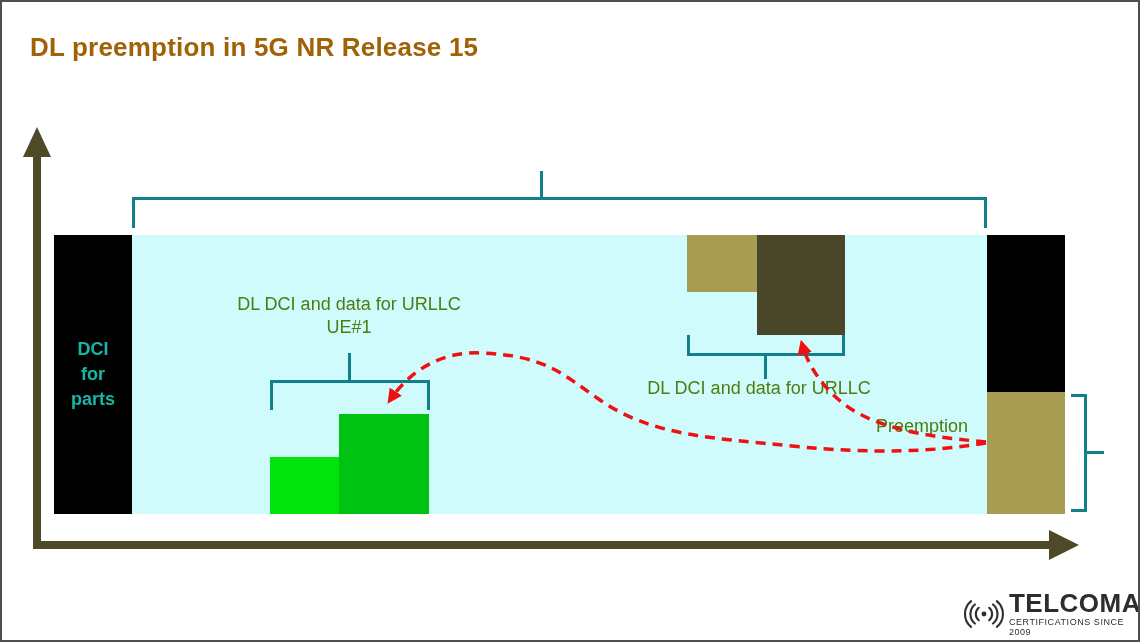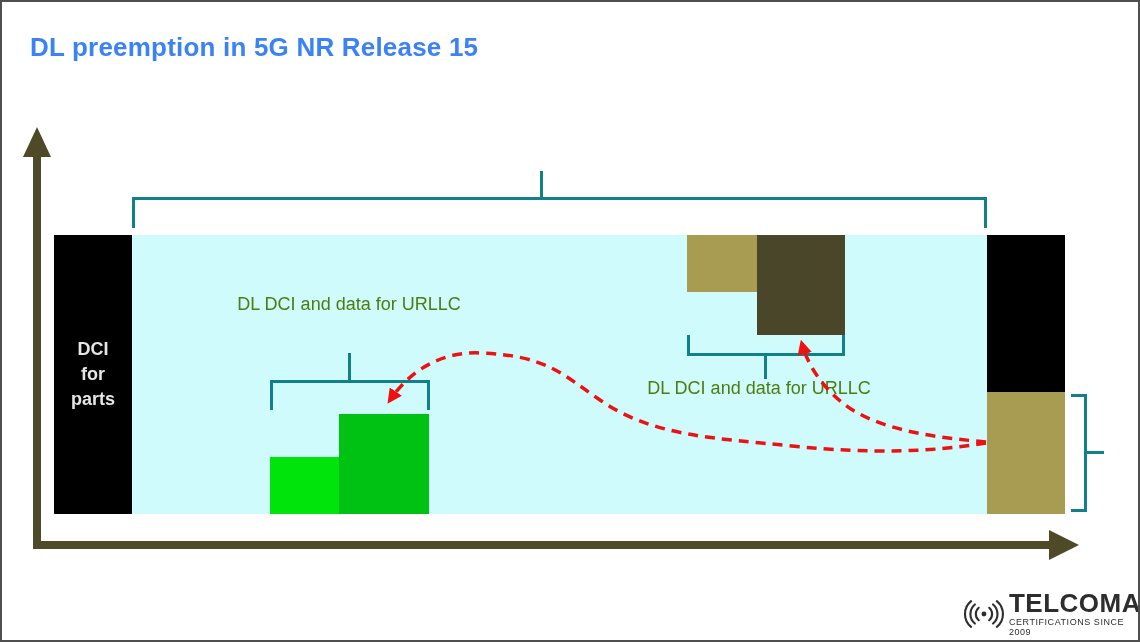--- a/index.html
+++ b/index.html
@@ -9,21 +9,21 @@
     position: relative;
     width: 1140px; height: 642px;
     background: #ffffff;
     border: 2px solid #4f4f4f;
     overflow: hidden;
   }
   .abs { position: absolute; }
 
   .title {
     left: 28px; top: 30px;
-    font-size: 26px; font-weight: 600; color: #3b82f6;
+    font-size: 26px; font-weight: 600; color: #a16207;
     letter-spacing: 0.2px;
   }
   .caption {
     left: 238px; top: 112px; width: 600px;
     text-align: center;
     font-size: 18px; line-height: 22px; font-weight: 500; color: #141414;
   }
 
   
   .axis { background: #4e4a28; }
@@ -38,21 +38,21 @@
     left: 1047px; top: 528px; width: 0; height: 0;
     border-top: 15px solid transparent; border-bottom: 15px solid transparent;
     border-left: 30px solid #4e4a28;
   }
 
   
   .embb-bg { left: 130px; top: 233px; width: 855px; height: 279px; background: #cffbfc; }
   .dci-black {
     left: 52px; top: 233px; width: 78px; height: 279px; background: #000;
     display: flex; flex-direction: column; align-items: center; justify-content: center;
-    color: #e5e5e5; font-size: 18px; line-height: 25px; font-weight: 600; text-align: center;
+    color: #14b8a6; font-size: 18px; line-height: 25px; font-weight: 600; text-align: center;
   }
   .right-black { left: 985px; top: 233px; width: 78px; height: 157px; background: #000; }
   .pi-khaki { left: 985px; top: 390px; width: 78px; height: 122px; background: #a89b52; }
   .ue2-khaki { left: 685px; top: 233px; width: 70px; height: 57px; background: #a89b52; }
   .ue2-olive { left: 755px; top: 233px; width: 88px; height: 100px; background: #4a4629; }
   .ue1-light { left: 268px; top: 455px; width: 69px; height: 57px; background: #00e40c; }
   .ue1-green { left: 337px; top: 412px; width: 90px; height: 100px; background: #00c213; }
   .bracket-top {
     left: 130px; top: 195px; width: 855px; height: 31px;
     border-top: 3px solid #11808a; border-left: 3px solid #11808a; border-right: 3px solid #11808a;
@@ -132,26 +132,28 @@
   <div class="abs tick-ue1"></div>
 
   <div class="abs bracket-ue2"></div>
   <div class="abs tick-ue2"></div>
 
   <div class="abs bracket-pi"></div>
   <div class="abs tick-pi"></div>
 
   <div class="abs lbl lbl-ue1">
     <div>DL DCI and data for URLLC</div>
+    <div>UE#1</div>
   </div>
 
   <div class="abs lbl lbl-ue2">
     <div>DL DCI and data for URLLC</div>
   </div>
 
+  <div class="abs lbl lbl-pre1">Preemption</div>
 
   <svg class="abs arrows-svg" viewBox="0 0 1140 642" xmlns="http://www.w3.org/2000/svg">
     <defs>
       <marker id="redArrow" viewBox="0 0 10 10" refX="7" refY="5" markerWidth="4.2" markerHeight="4.2" orient="auto">
         <path d="M 0 0 L 10 5 L 0 10 z" fill="#ee1111"></path>
       </marker>
     </defs>
     <path d="M 984 441 C 930 450, 870 452, 790 444 C 710 436, 650 434, 598 398 C 560 372, 545 354, 480 351 C 442 349, 410 366, 388 398" fill="none" stroke="#ee1111" stroke-width="3.5" stroke-dasharray="10 7" marker-end="url(#redArrow)"></path>
     <path d="M 984 440 C 940 436, 885 430, 849 407 C 823 390, 806 364, 800 342" fill="none" stroke="#ee1111" stroke-width="3.5" stroke-dasharray="10 7" marker-end="url(#redArrow)"></path>
   </svg>

